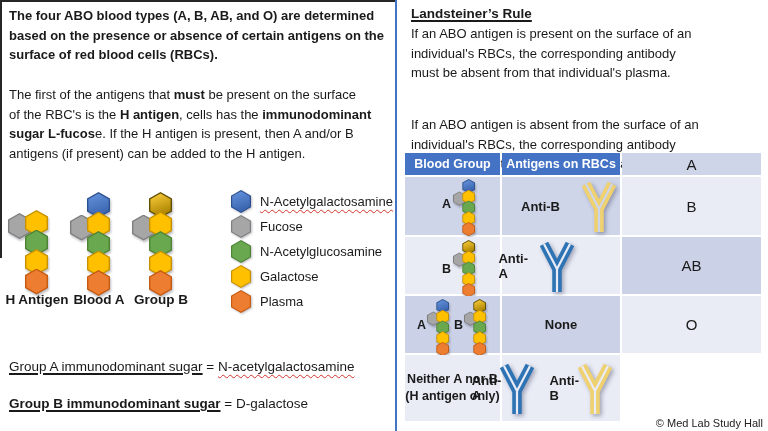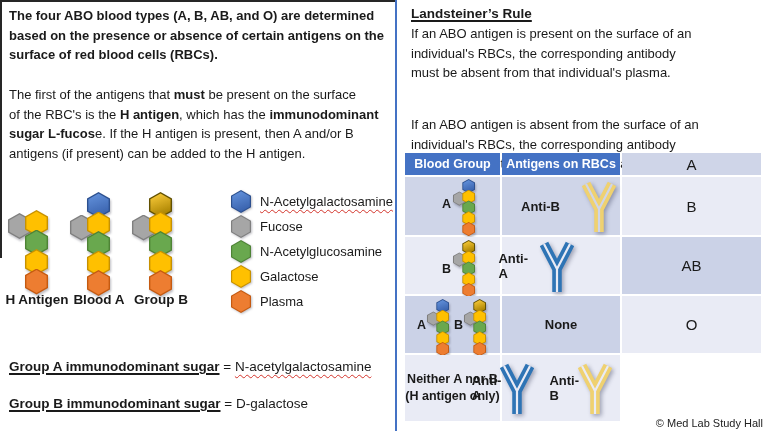--- a/index.html
+++ b/index.html
@@ -72,21 +72,21 @@
 <body>
 
 <div class="abs topline"></div>
 <div class="abs leftline"></div>
 <div class="abs divider"></div>
 
 <p class="abs p1">The four ABO blood types (A, B, AB, and O) are determined
 based on the presence or absence of certain antigens on the
 surface of red blood cells (RBCs).</p>
 <p class="abs p2"><span>The first of the antigens that </span><span style="font-weight: 700;">must</span><span> be present on the surface
-of the RBC's is the </span><span style="font-weight: 700;">H antigen</span><span>, which has the </span><span style="font-weight: 700;">immunodominant
+of the RBC's is the </span><span style="font-weight: 700;">H antigen</span><span>, cells has the </span><span style="font-weight: 700;">immunodominant
 sugar L-fucos</span><span>e. If the H antigen is present, then A and/or B
 antigens (if present) can be added to the H antigen.</span></p>
 
 <div class="chain" style="left: 8px; top: 210px; width: 40px; height: 84.5px;">
     <div class="hexo" style="left: 0px; top: 3px; width: 23px; height: 26px; background: rgb(127, 127, 127);">
       <div class="hexi" style="left: 1.38px; top: 1.38px; width: 20.24px; height: 23.24px; background: rgb(166, 166, 166);"></div>
     </div>
     <div class="hexo" style="left: 17px; top: 0px; width: 23px; height: 26px; background: rgb(199, 145, 0);">
       <div class="hexi" style="left: 1.38px; top: 1.38px; width: 20.24px; height: 23.24px; background: rgb(255, 192, 0);"></div>
     </div>
@@ -181,21 +181,21 @@
     <div class="legend-item">
       <span class="legend-hex">
         <div class="hexo" style="left: 0px; top: 0px; width: 20px; height: 23px; background: rgb(197, 90, 17);">
           <div class="hexi" style="left: 1.2px; top: 1.2px; width: 17.6px; height: 20.6px; background: rgb(237, 125, 49);"></div>
         </div>
       </span>
       <span class="legend-label">Plasma</span>
     </div>
   </div>
 
-<div class="abs bottom1"><span class="u" style="font-weight: 700;">Group A immunodominant sugar</span><span> = </span><span class="wavy">N-acetylgalactosamine</span></div>
+<div class="abs bottom1"><span class="u" style="font-weight: 400;">Group A immunodominant sugar</span><span> = </span><span class="wavy">N-acetylgalactosamine</span></div>
 <div class="abs bottom2"><span class="u" style="font-weight: 700;">Group B immunodominant sugar</span><span> = D-galactose</span></div>
 
 <div class="abs r-title">Landsteiner’s Rule</div>
 <p class="abs rp rp1">If an ABO antigen is present on the surface of an
 individual's RBCs, the corresponding antibody
 must be absent from that individual's plasma.</p>
 <p class="abs rp rp2">If an ABO antigen is absent from the surface of an
 individual's RBCs, the corresponding antibody
 must be present in the individual's plasma.</p>
 

